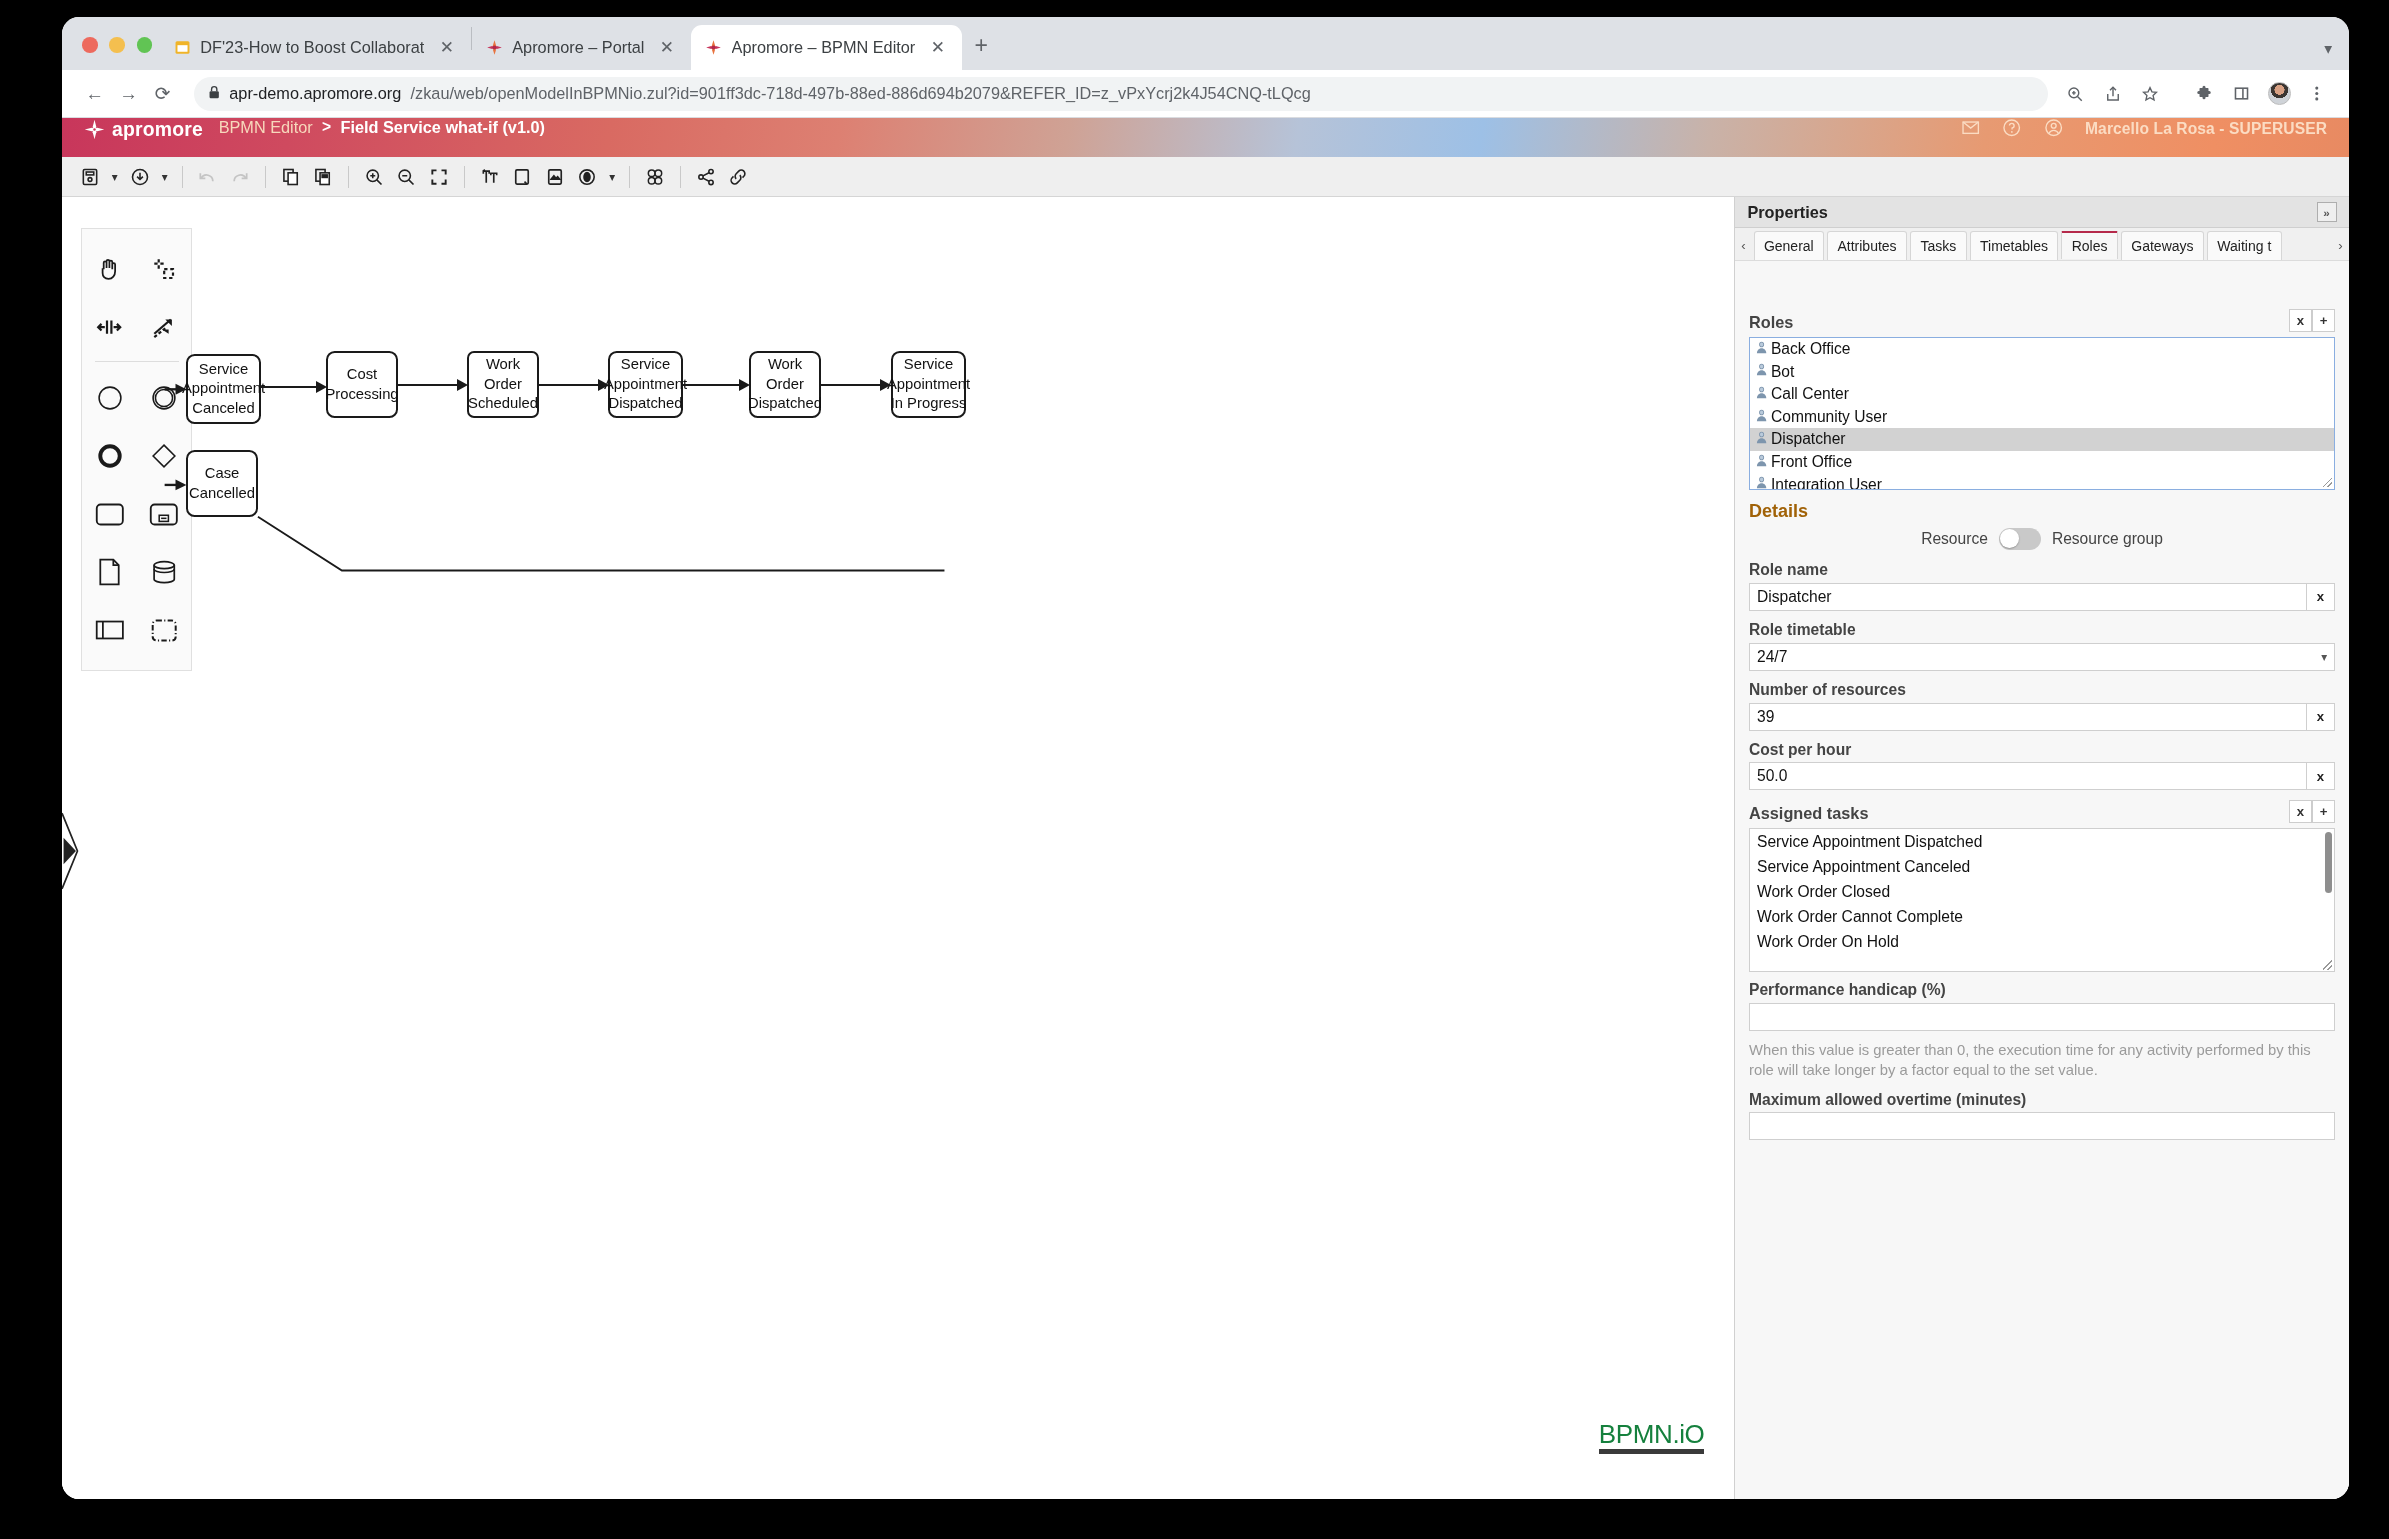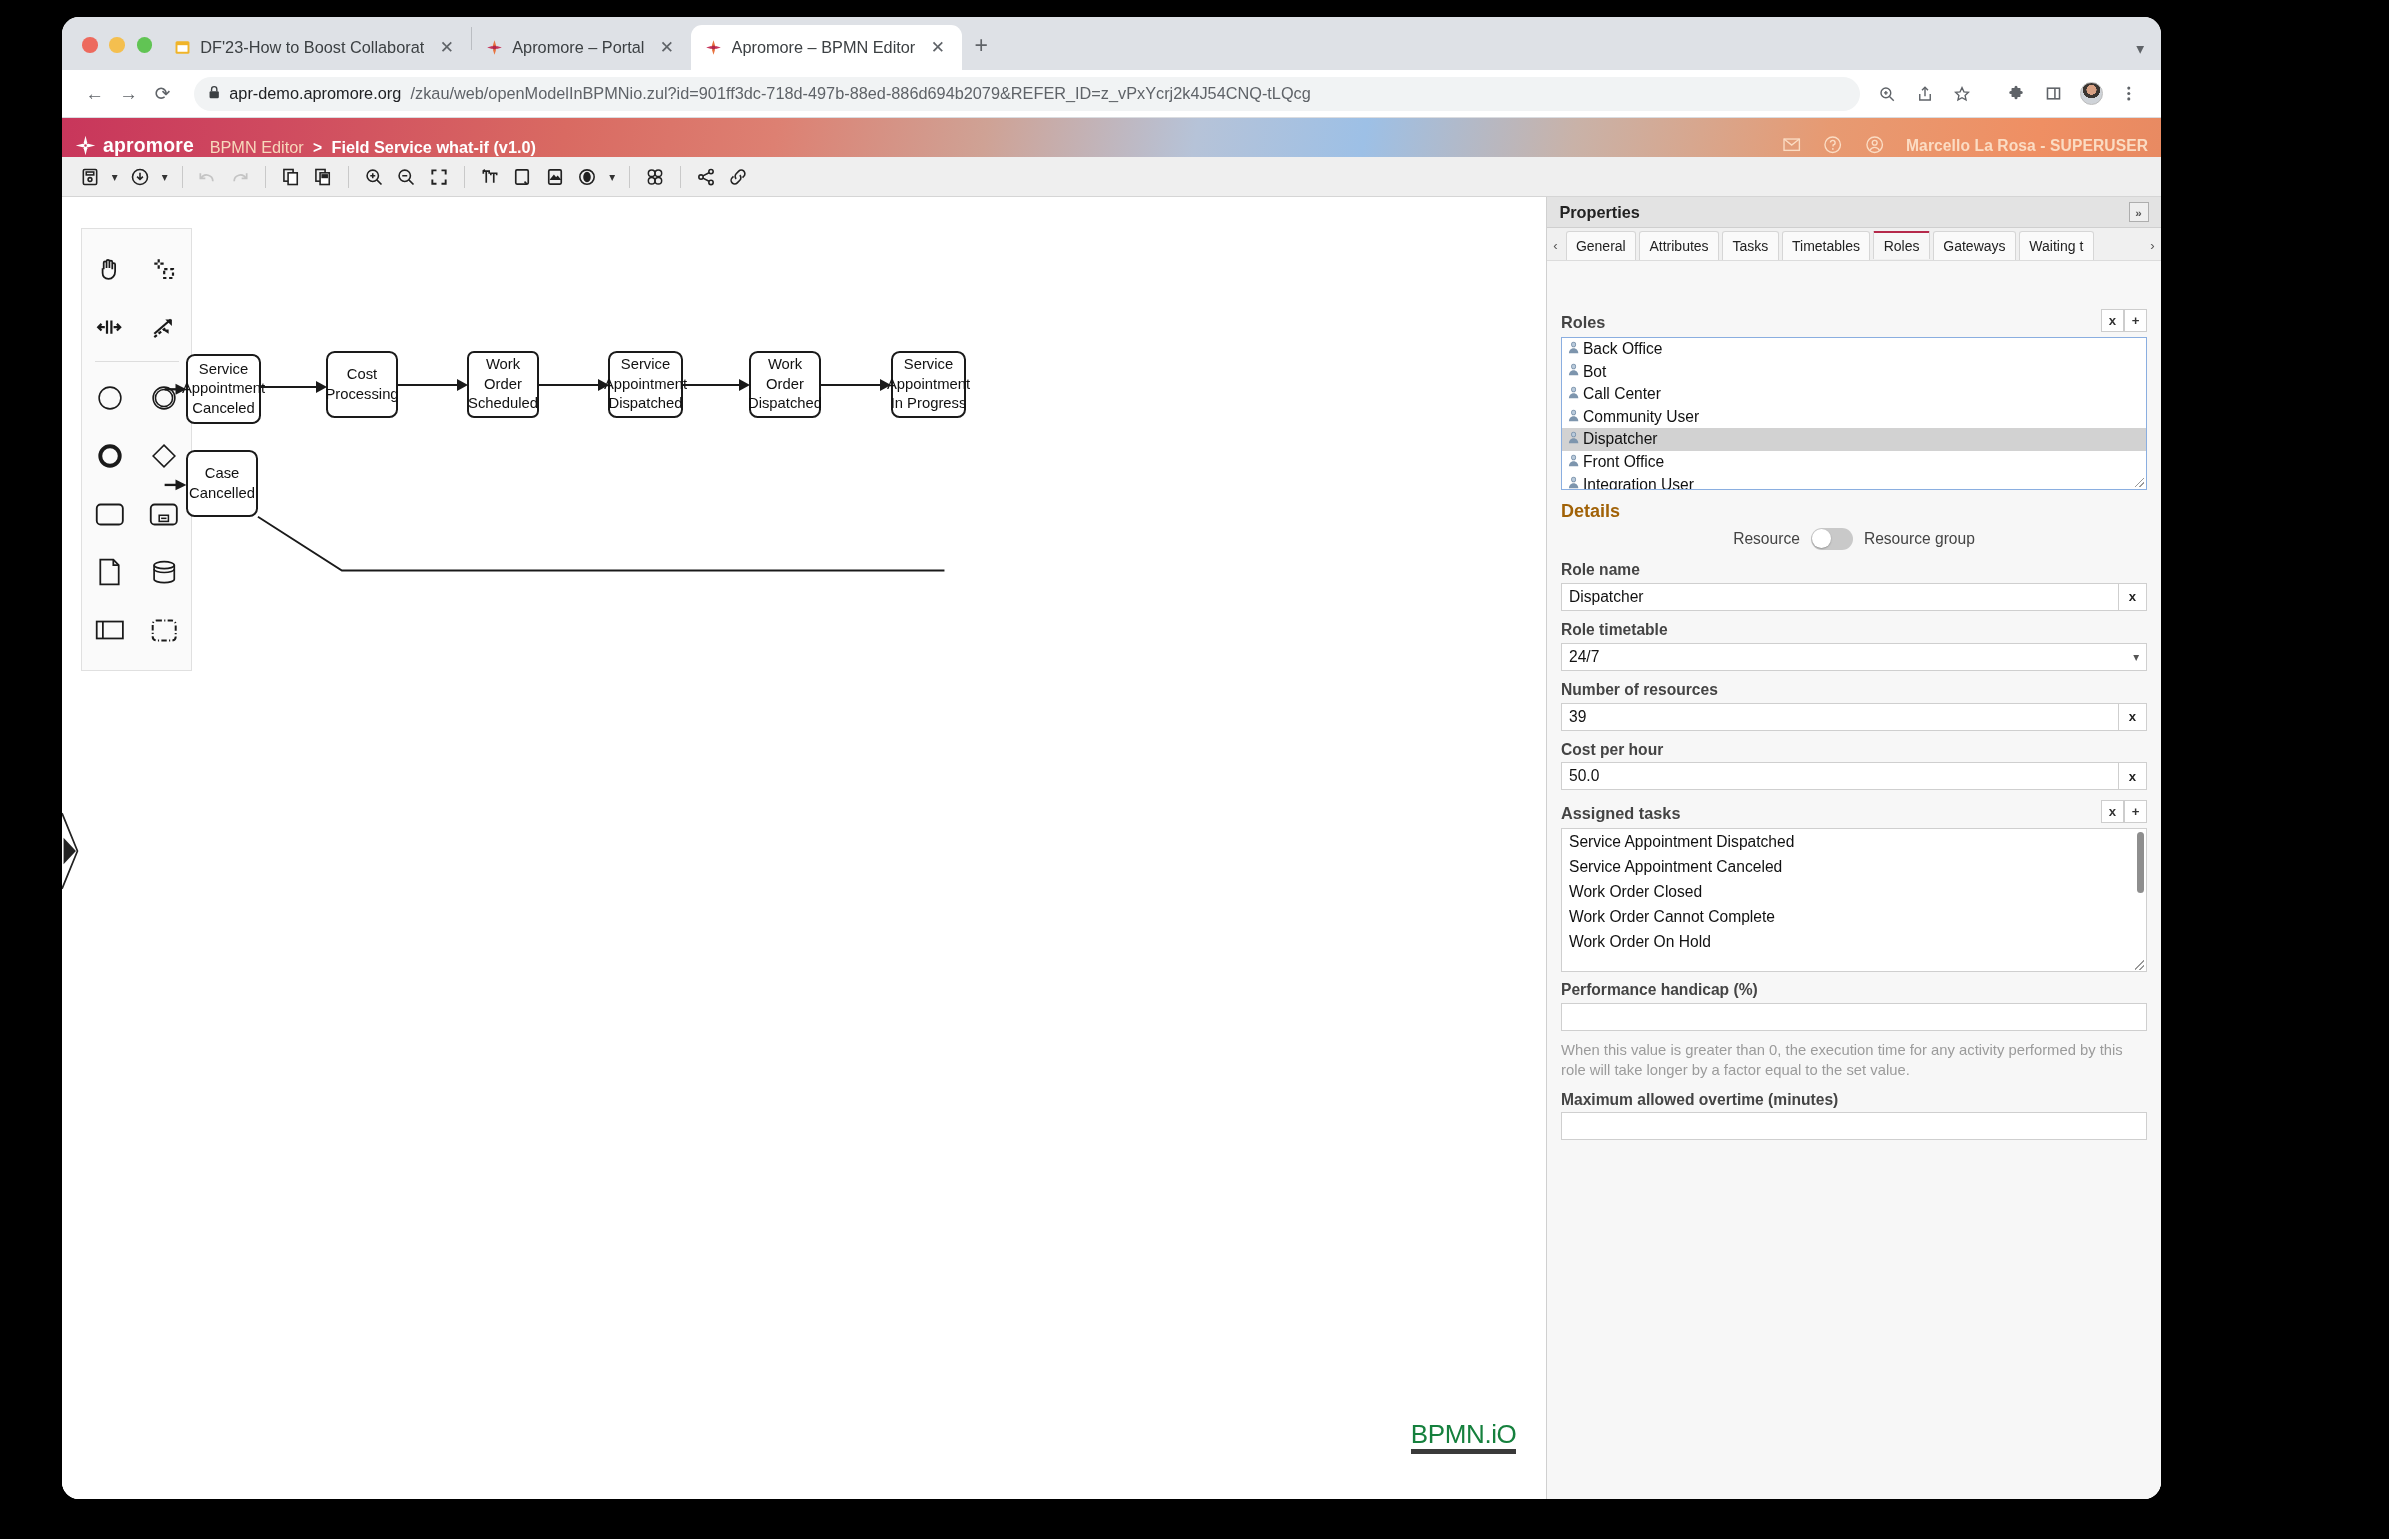--- a/index.html
+++ b/index.html
@@ -1,20 +1,20 @@
 <!DOCTYPE html>
 <html style="font-size:12.4px"><head>
 <meta charset="utf-8">
 <style>
   * { box-sizing: border-box; margin:0; padding:0; }
   html,body{ width:2389px; height:1539px; background:#000; overflow:hidden;
     font-family:"Liberation Sans", sans-serif; }
 
   
-  #window{ position:absolute; left:62px; top:17px; width:2099px; height:1482px;
+  #window{ position:absolute; left:62px; top:17px; width:2287px; height:1482px;
     background:#fff; border-radius:17px; overflow:hidden;
     box-shadow:0 7.8px 47px rgba(0,0,0,.55); }
 
   
   #tabstrip{ height:53px; background:#dee1e6; position:relative; display:flex; align-items:flex-end; }
   .traffic{ position:absolute; left:20px; top:20px; display:flex; gap:11.7px; }
   .traffic i{ width:15.6px; height:15.6px; border-radius:50%; display:block; }
   .tab{ height:45px; display:flex; align-items:center; gap:9.3px; padding:0 11px 0 14px;
      font-size:16.3px; color:#3c4043; position:relative; min-width:0; }
   .tab.inactive{ background:transparent; }
@@ -36,21 +36,21 @@
   .omnibox .u1{ font-size:16.3px; color:#202124; white-space:nowrap; }
   .omnibox .u2{ font-size:16.3px; color:#5f6368; white-space:nowrap; }
   .bricons{ display:flex; align-items:center; gap:4.7px; }
   .bricon{ width:33px;height:33px;display:flex;align-items:center;justify-content:center;color:#5f6368;}
   .avatarimg{ width:23px;height:23px;border-radius:50%;
     background:radial-gradient(circle at 50% 32%, #d8a184 0 28%, #3b3632 29% 48%, #cfd3d8 49% 100%);
     border:0.8px solid #bbb; }
 
   
   #app{ position:absolute; left:0; top:101px; right:0; bottom:0; background:#fff; }
-  #appheader{ height:39px; display:flex; align-items:flex-end; padding:0 13px; color:#fff;
+  #appheader{ height:39px; display:flex; align-items:flex-start; padding:0 22px; color:#fff;
      background:
        linear-gradient(100deg,#c8365b 0%, #cf4a5f 10%, #d96a62 24%, #dd8072 34%,
        #cfa295 44%, #b6c3d8 54%, #9dc0e6 62%, #c9b2a8 72%, #e79a72 84%, #ef8f63 94%, #e88a62 100%);
      position:relative; overflow:hidden;}
   .logo{ display:flex; align-items:center; gap:7px; }
   .logo .mark{ width:21px;height:21px; position:relative;}
   .logo .name{ font-size:19.4px; font-weight:700; letter-spacing:0.2px; }
   .crumbsep{ margin:0 9.3px; color:#fff; font-size:15.6px; font-weight:700;}
   .crumb1{ font-size:16.3px; color:#f7d8bc; }
   .crumb2{ font-size:16.3px; color:#fff; font-weight:700;}

